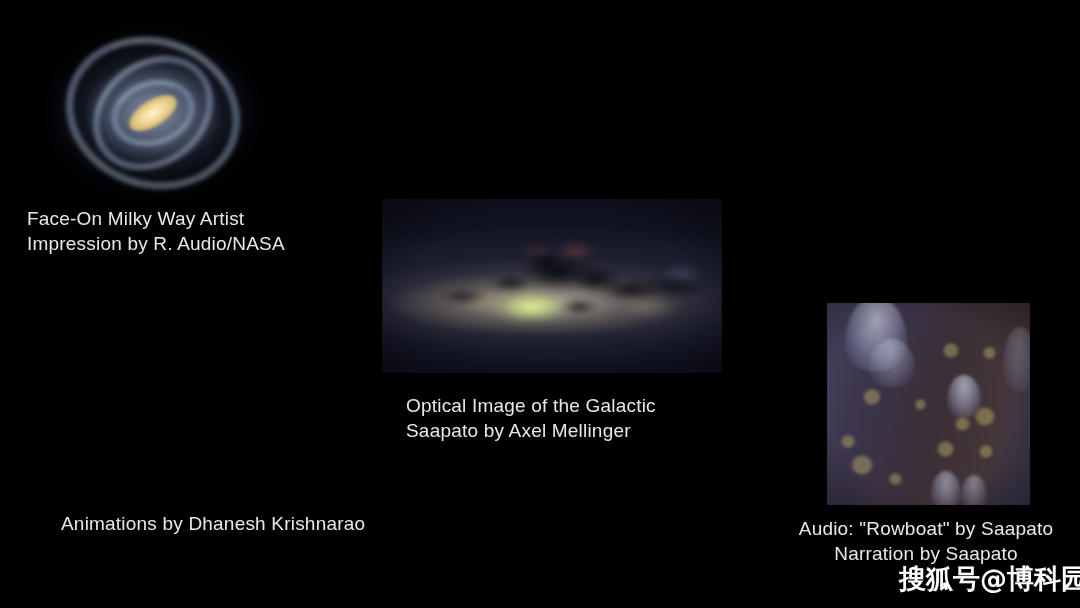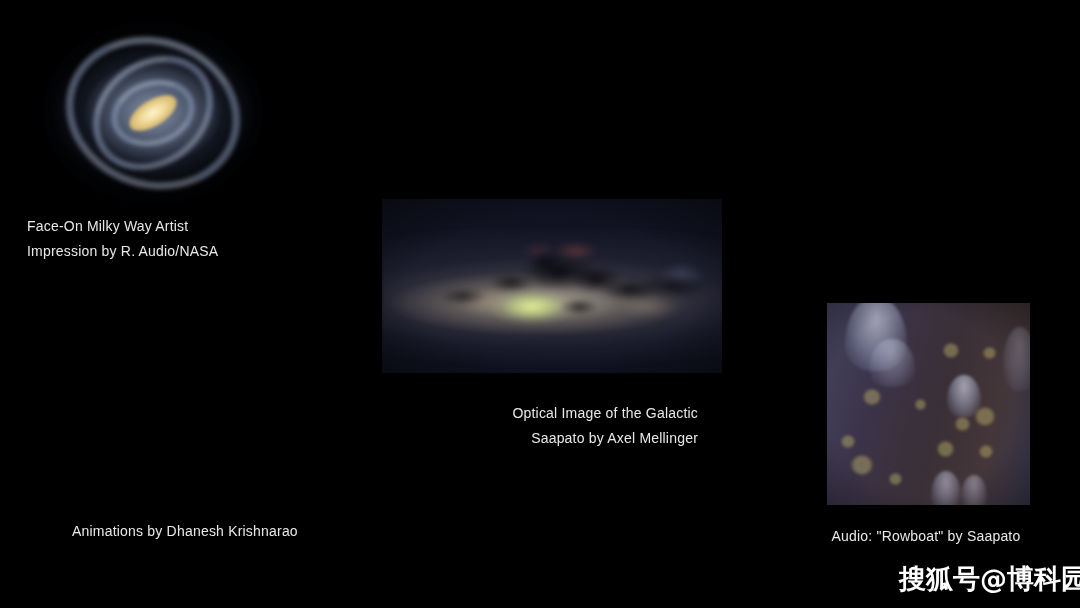--- a/index.html
+++ b/index.html
@@ -17,26 +17,25 @@
     height: 608px;
     background: #000000;
     overflow: hidden;
   }
 
   
   .caption {
     position: absolute;
     color: #e8e8e8;
     font-family: "Liberation Sans", sans-serif;
-    font-size: 14px;
+    font-size: 19px;
     line-height: 25px;
     letter-spacing: 0.2px;
     white-space: nowrap;
     text-shadow: 0 0 2px rgba(0,0,0,0.9);
-    margin-top: 8px;
   }
   .caption .line { display: block; }
 
   
   #galaxy-figure {
     position: absolute;
     left: 43px;
     top: 20px;
     width: 220px;
     height: 185px;
@@ -315,22 +314,22 @@
     border-radius: 48% 48% 42% 42% / 62% 62% 38% 38%;
     filter: blur(1.8px);
   }
   #jelly-vignette {
     background: radial-gradient(ellipse 80% 78% at 46% 50%,
         rgba(0,0,0,0) 58%, rgba(0,0,0,0.45) 100%);
   }
 
   
   #caption-galaxy      { left: 27px;  top: 206px; }
-  #caption-panorama    { left: 406px; top: 393px; text-align: right; width: 292px; }
-  #caption-animations  { left: 72px;  top: 511px; }
+  #caption-panorama    { left: 406px; top: 393px; text-align: left; width: 292px; }
+  #caption-animations  { left: 61px;  top: 511px; }
   #caption-audio       { left: 795px; top: 516px; text-align: center; width: 262px; }
 
   
   #watermark {
     position: absolute;
     left: 899px;
     top: 563px;
     font-family: "DejaVu Sans", sans-serif;
     font-size: 27px;
     line-height: 32px;
@@ -406,17 +405,18 @@
       <div class="jelly-small" style="left:116px; top:40px;  width:16px; height:15px;"></div>
       <div class="jelly-small" style="left:156px; top:44px;  width:13px; height:12px;"></div>
       <div class="jelly-small" style="left:88px;  top:96px;  width:11px; height:11px;"></div>
 
       <div class="jelly-layer" id="jelly-vignette"></div>
     </div>
   </div>
 
   <div class="caption" id="caption-audio">
     <span class="line">Audio: "Rowboat" by Saapato</span>
+    <span class="line">Narration by Saapato</span>
   </div>
 
   <div id="watermark">搜狐号@博科园</div>
 
 </div>
 
 </body></html>

